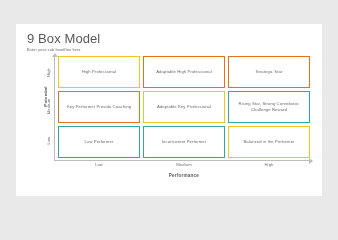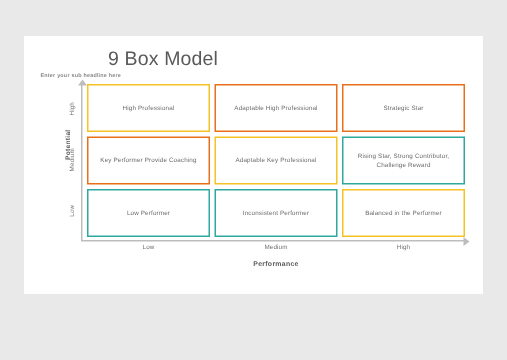--- a/index.html
+++ b/index.html
@@ -23,21 +23,20 @@
   }
   .title {
     position: absolute;
     left: 11px;
     top: 7px;
     font-size: 13px;
     font-weight: 400;
     color: #595959;
     letter-spacing: 0.1px;
     white-space: nowrap;
-    margin-left: 45px;
   }
   .subtitle {
     position: absolute;
     left: 11px;
     top: 24px;
     font-size: 3.6px;
     font-weight: 700;
     color: #8a8a8a;
     letter-spacing: 0.15px;
     white-space: nowrap;

